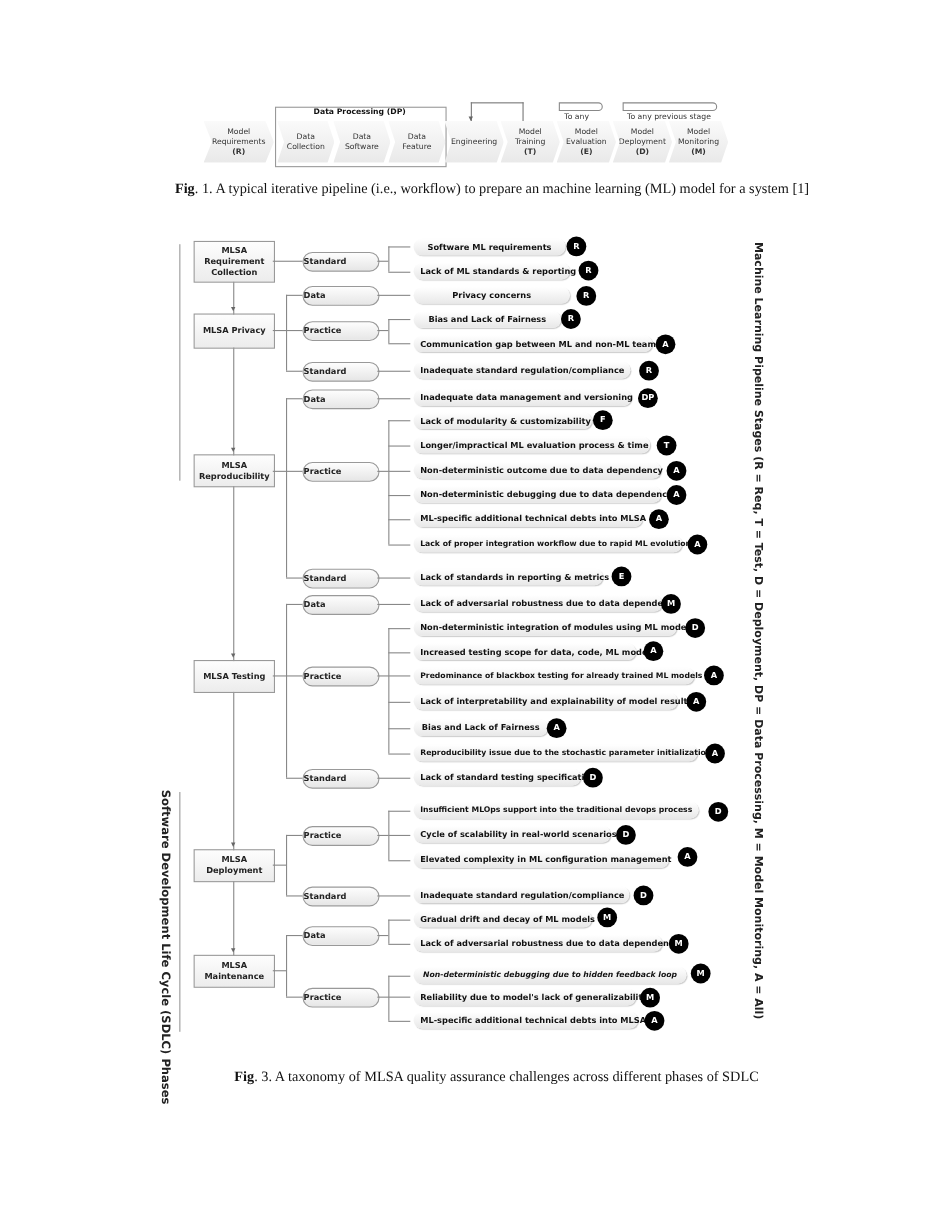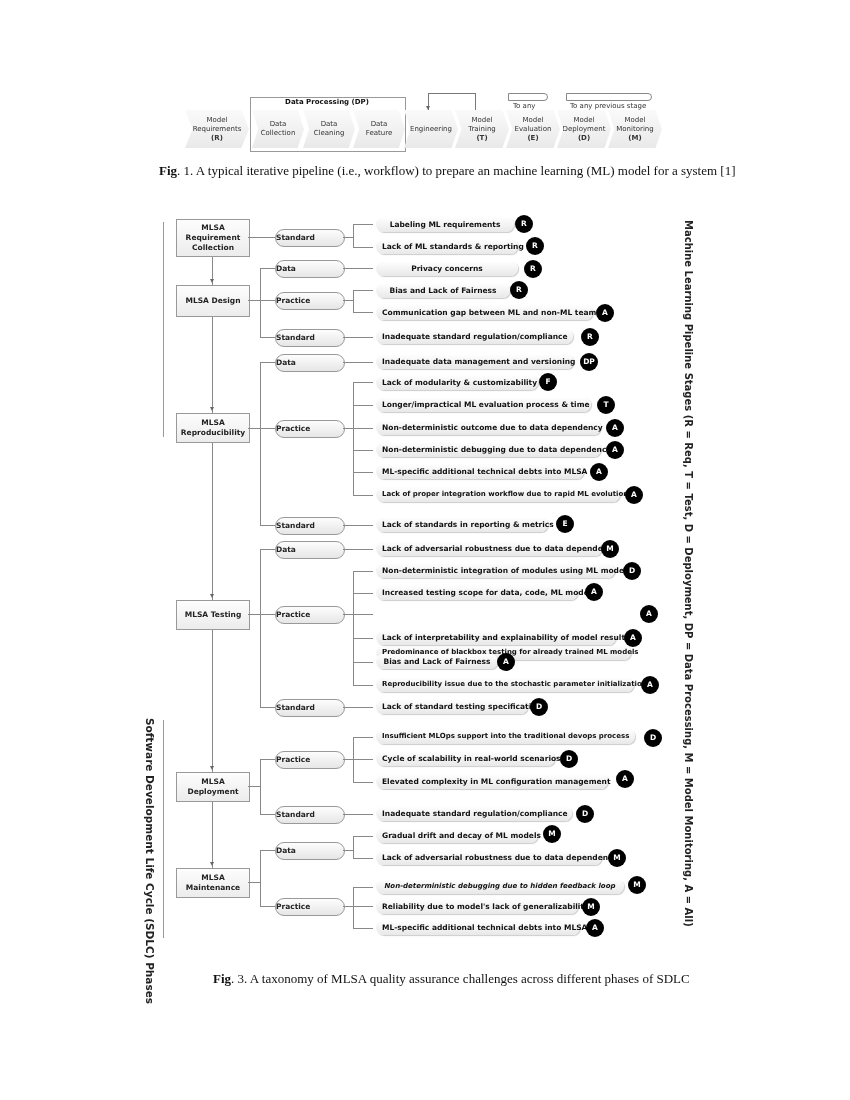--- a/index.html
+++ b/index.html
@@ -54,21 +54,21 @@
     <span>Model</span>
     <span>Requirements</span>
     <b>(R)</b>
   </div>
   <div class="chev" style="left:252px;width:52px;">
     <span>Data</span>
     <span>Collection</span>
   </div>
   <div class="chev" style="left:303px;width:52px;">
     <span>Data</span>
-    <span>Cleaning</span>
+    <span>Software</span>
   </div>
   <div class="chev" style="left:353px;width:52px;">
     <span>Data</span>
     <span>Feature</span>
   </div>
   <div class="chev" style="left:404px;width:54px;gap:28px;">
     <span>Feature</span>
     <span>Engineering</span>
     <b>(F)</b>
   </div>
@@ -112,21 +112,21 @@
   <div class="tipd" style="left:210px;top:594px;"></div>
   <div class="tipd" style="left:210px;top:766px;"></div>
   <div class="tipd" style="left:210px;top:862px;"></div>
 
   <div class="phase" style="top:219px;height:36px;flex-direction:column;">
     <span>MLSA</span>
     <span>Requirement</span>
     <span>Collection</span>
   </div>
   <div class="phase" style="top:285px;height:30px;">
-    <span>MLSA Design</span>
+    <span>MLSA Privacy</span>
   </div>
   <div class="phase" style="top:413px;height:28px;flex-direction:column;">
     <span>MLSA</span>
     <span>Reproducibility</span>
   </div>
   <div class="phase" style="top:600px;height:28px;">
     <span>MLSA Testing</span>
   </div>
   <div class="phase" style="top:772px;height:28px;flex-direction:column;">
     <span>MLSA</span>
@@ -221,21 +221,21 @@
   <div class="hl" style="left:353px;top:685px;width:20px;"></div>
   <div class="hl" style="left:353px;top:737px;width:20px;"></div>
   <div class="hl" style="left:353px;top:759px;width:20px;"></div>
   <div class="hl" style="left:353px;top:782px;width:20px;"></div>
   <div class="hl" style="left:353px;top:836px;width:20px;"></div>
   <div class="hl" style="left:353px;top:858px;width:20px;"></div>
   <div class="hl" style="left:353px;top:887px;width:20px;"></div>
   <div class="hl" style="left:353px;top:906px;width:20px;"></div>
   <div class="hl" style="left:353px;top:928px;width:20px;"></div>
 
-  <div class="ch" style="left:376px;top:217px;width:126px;">Labeling ML requirements</div>
+  <div class="ch" style="left:376px;top:217px;width:126px;">Software ML requirements</div>
   <div class="badge" style="left:515px;top:215px;">R</div>
   <div class="ch" style="left:376px;top:239px;width:130px;">Lack of ML standards &amp; reporting</div>
   <div class="badge" style="left:526px;top:237px;">R</div>
   <div class="ch" style="left:376px;top:261px;width:130px;">Privacy concerns</div>
   <div class="badge" style="left:524px;top:260px;">R</div>
   <div class="ch" style="left:376px;top:283px;width:122px;">Bias and Lack of Fairness</div>
   <div class="badge" style="left:510px;top:281px;">R</div>
   <div class="ch" style="left:376px;top:305px;width:205px;">Communication gap between ML and non-ML teams</div>
   <div class="badge" style="left:596px;top:304px;">A</div>
   <div class="ch" style="left:376px;top:329px;width:185px;">Inadequate standard regulation/compliance</div>
@@ -255,21 +255,21 @@
   <div class="ch" style="left:376px;top:487px;width:232px;font-size:7px;">Lack of proper integration workflow due to rapid ML evolution</div>
   <div class="badge" style="left:625px;top:486px;">A</div>
   <div class="ch" style="left:376px;top:517px;width:160px;">Lack of standards in reporting &amp; metrics</div>
   <div class="badge" style="left:556px;top:515px;">E</div>
   <div class="ch" style="left:376px;top:541px;width:214px;">Lack of adversarial robustness due to data dependency</div>
   <div class="badge" style="left:601px;top:540px;">M</div>
   <div class="ch" style="left:376px;top:563px;width:227px;">Non-deterministic integration of modules using ML models</div>
   <div class="badge" style="left:623px;top:562px;">D</div>
   <div class="ch" style="left:376px;top:585px;width:190px;">Increased testing scope for data, code, ML model</div>
   <div class="badge" style="left:585px;top:583px;">A</div>
-  <div class="ch" style="left:376px;top:607px;width:243px;font-size:7px;margin-top:38px;">Predominance of blackbox testing for already trained ML models</div>
+  <div class="ch" style="left:376px;top:607px;width:243px;font-size:7px;">Predominance of blackbox testing for already trained ML models</div>
   <div class="badge" style="left:640px;top:605px;">A</div>
   <div class="ch" style="left:376px;top:630px;width:228px;">Lack of interpretability and explainability of model results</div>
   <div class="badge" style="left:624px;top:629px;">A</div>
   <div class="ch" style="left:376px;top:654px;width:110px;">Bias and Lack of Fairness</div>
   <div class="badge" style="left:497px;top:653px;">A</div>
   <div class="ch" style="left:376px;top:677px;width:246px;font-size:7px;">Reproducibility issue due to the stochastic parameter initialization</div>
   <div class="badge" style="left:641px;top:676px;">A</div>
   <div class="ch" style="left:376px;top:699px;width:140px;">Lack of standard testing specification</div>
   <div class="badge" style="left:530px;top:698px;">D</div>
   <div class="ch" style="left:376px;top:729px;width:247px;font-size:7px;text-align:right;">Insufficient MLOps support into the traditional devops process</div>

